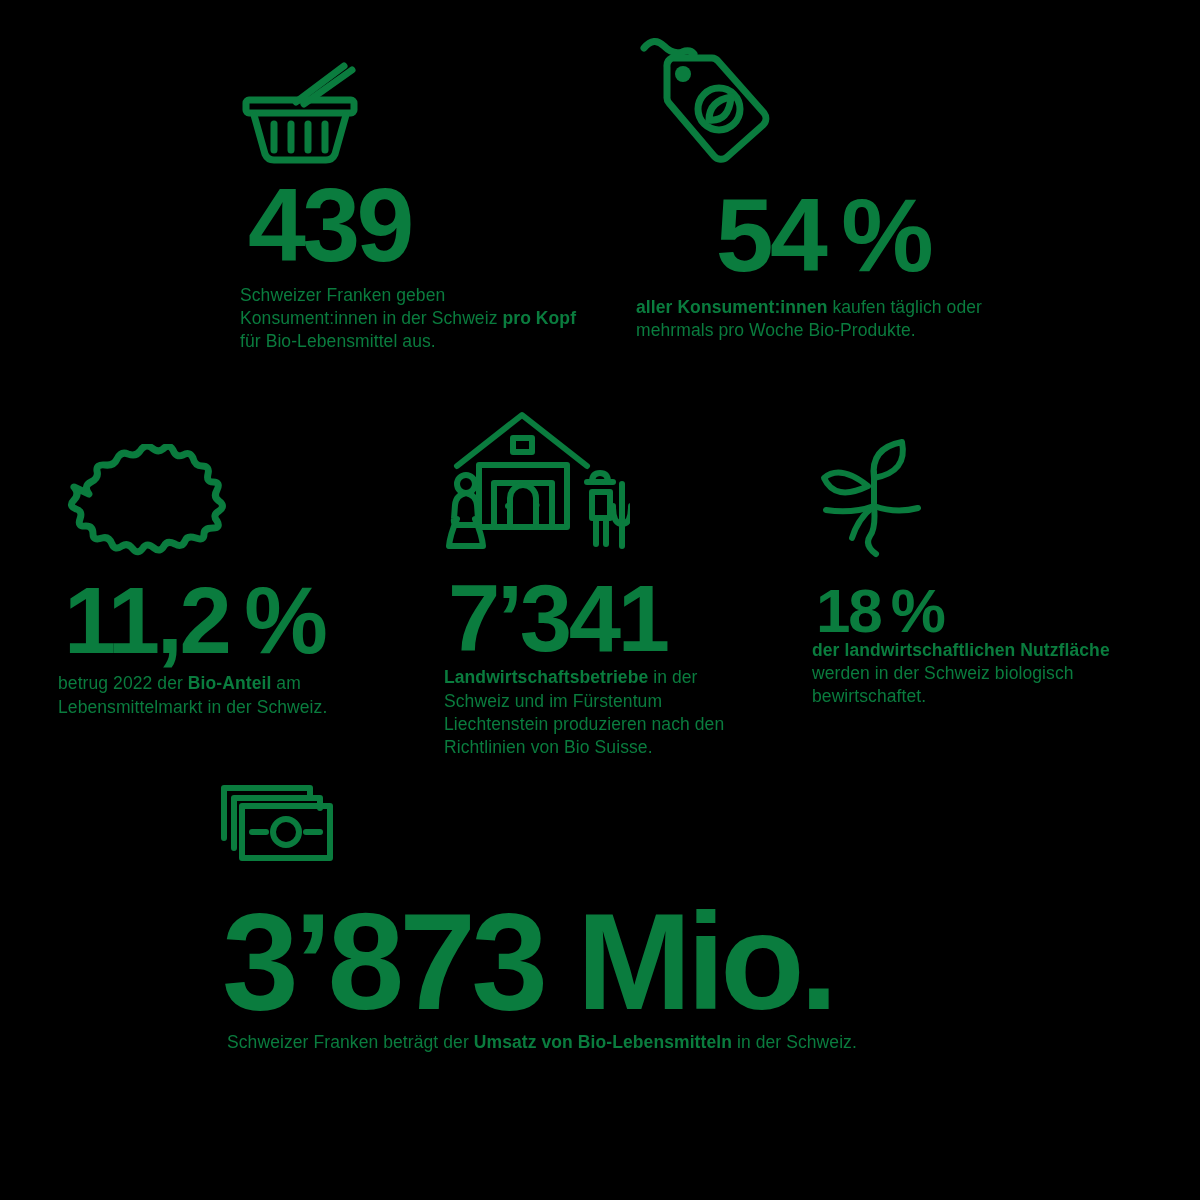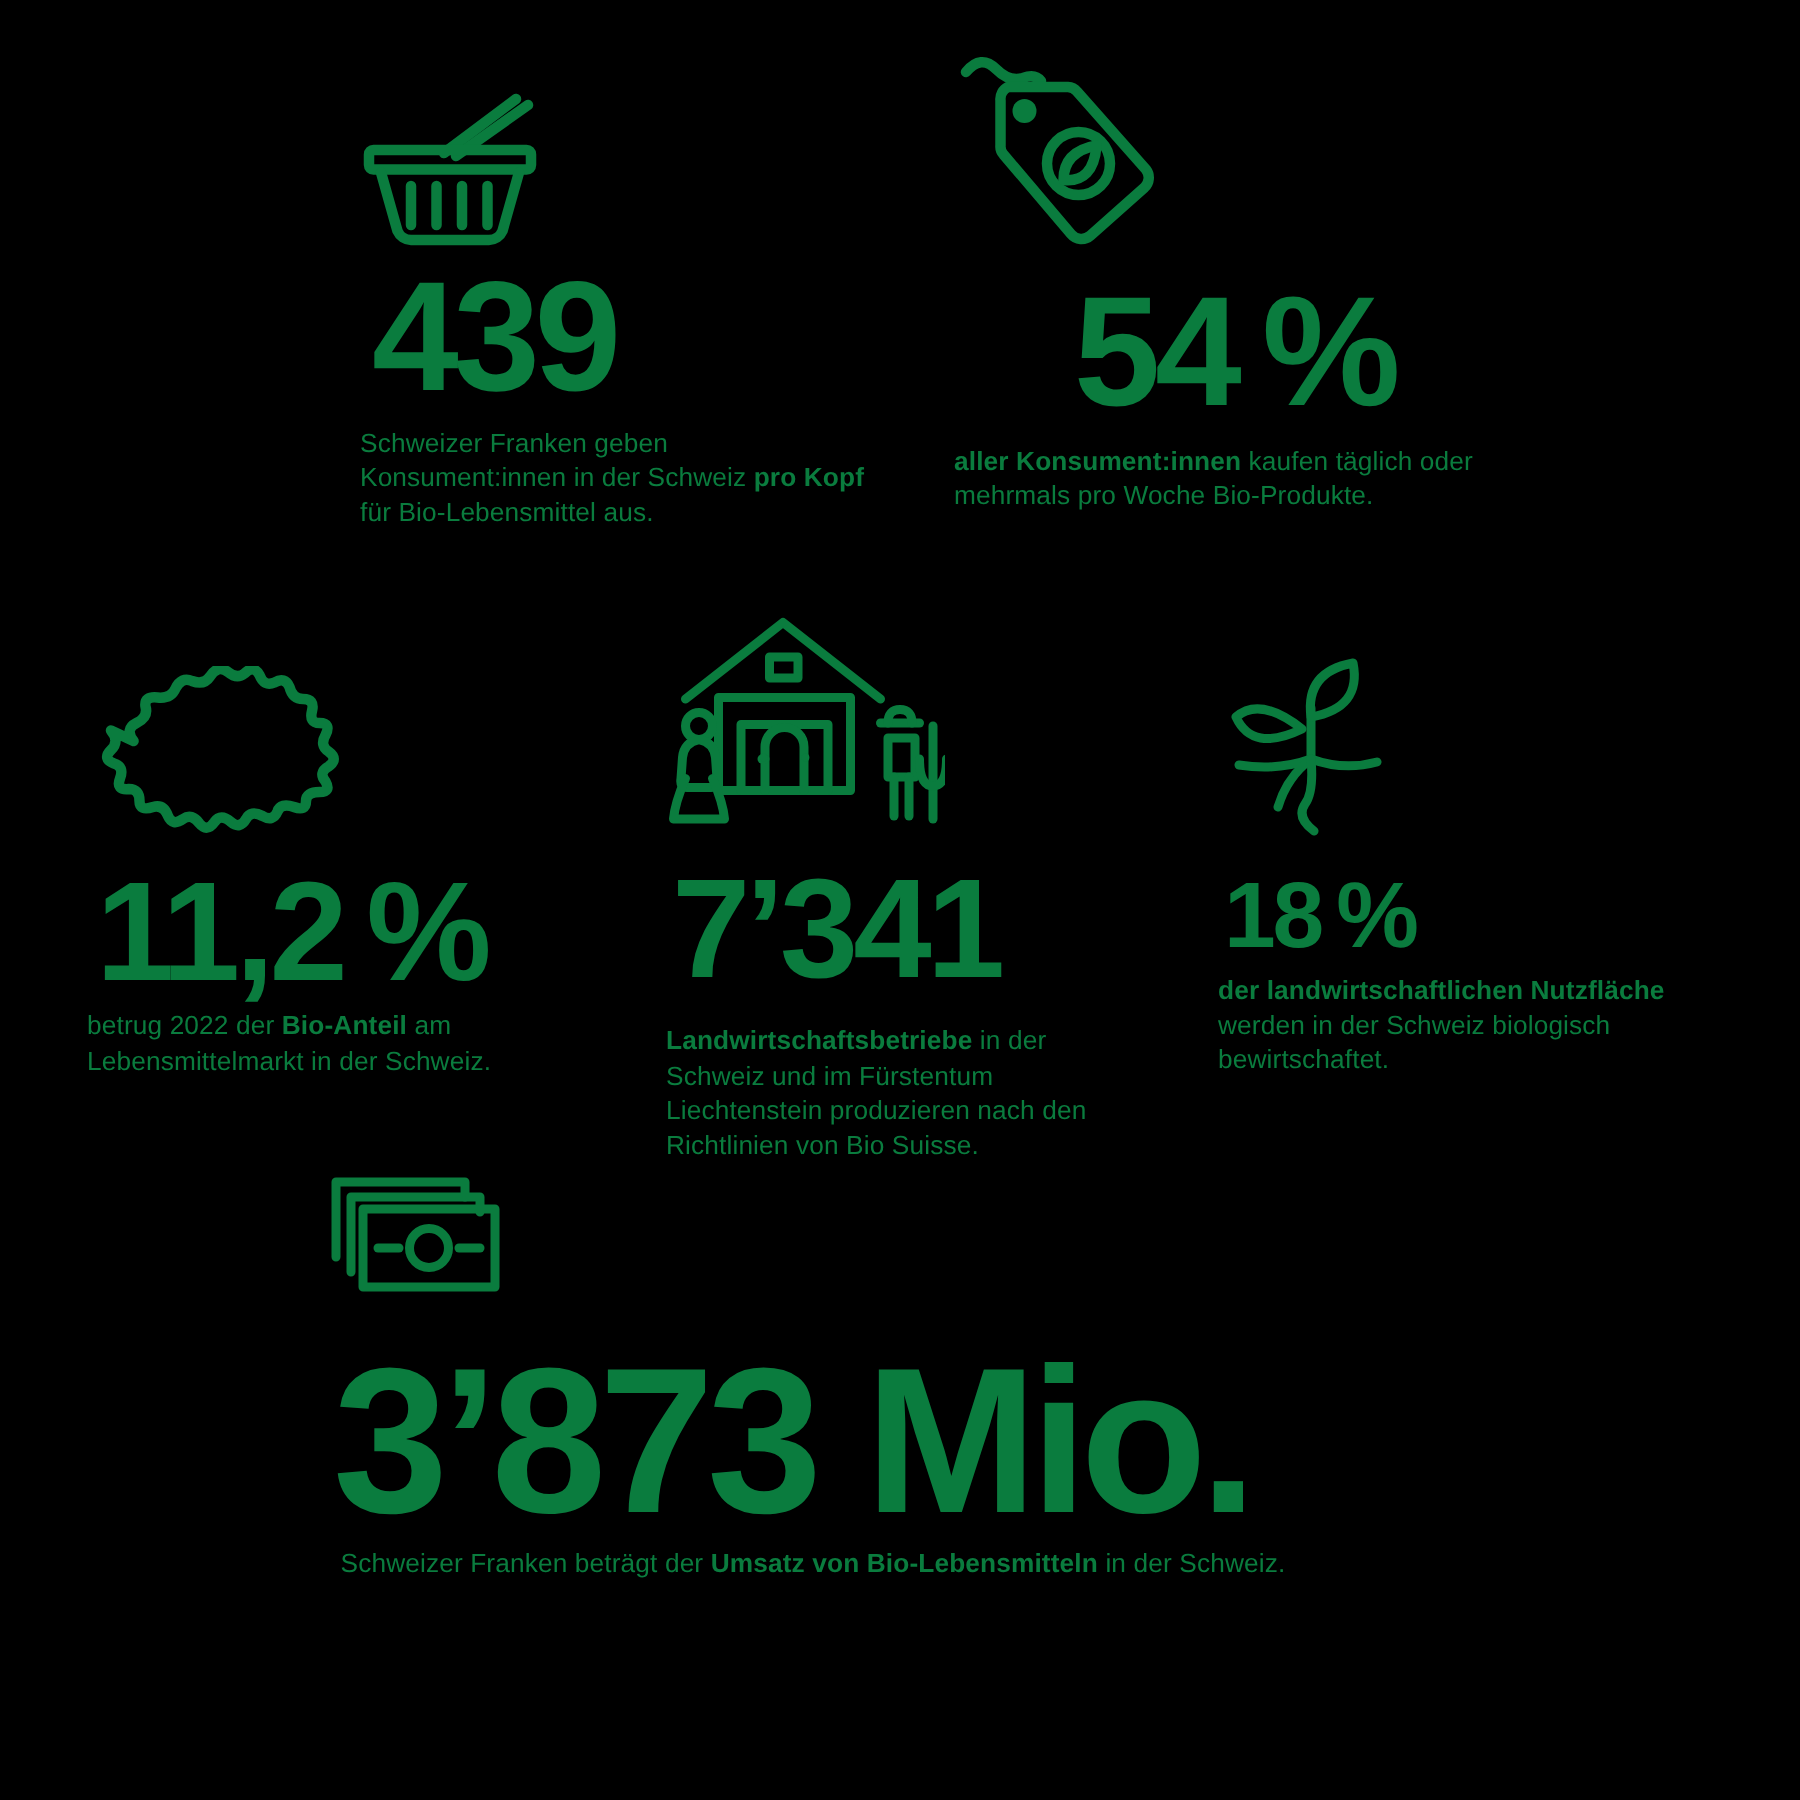--- a/index.html
+++ b/index.html
@@ -49,25 +49,25 @@
   #stat-purchase-frequency { left: 636px; top: 30px;  width: 370px; }
   #stat-purchase-frequency .big { font-size: 104px; margin-top: 10px; margin-left: 4px; text-align: center; }
   #stat-purchase-frequency .caption { margin-top: 12px; width: 350px; }
 
   #stat-market-share { left: 58px;  top: 444px; width: 340px; }
   #stat-market-share .big { font-size: 94px; margin-top: 22px; margin-left: 6px; }
   #stat-market-share .caption { margin-top: 8px; width: 330px; }
 
   #stat-farms { left: 444px; top: 410px; width: 320px; }
   #stat-farms .big { font-size: 94px; margin-top: 20px; margin-left: 4px; }
-  #stat-farms .caption { margin-top: 20px; width: 310px; }
+  #stat-farms .caption { margin-top: 4px; width: 310px; }
 
   #stat-farmland { left: 812px; top: 434px; width: 300px; }
   #stat-farmland .big { font-size: 62px; margin-top: 22px; margin-left: 4px; }
-  #stat-farmland .caption { margin-top: 10px; width: 300px; }
+  #stat-farmland .caption { width: 300px; }
 
   #stat-turnover { left: 208px; top: 776px; width: 820px; }
   #stat-turnover .big { font-size: 138px; margin-top: 26px; margin-left: 14px; }
   #stat-turnover .caption { margin-top: 6px; width: 820px; text-align: left; margin-left: 19px; }
 </style>
 </head>
 <body>
 
 <div class="page">
 

